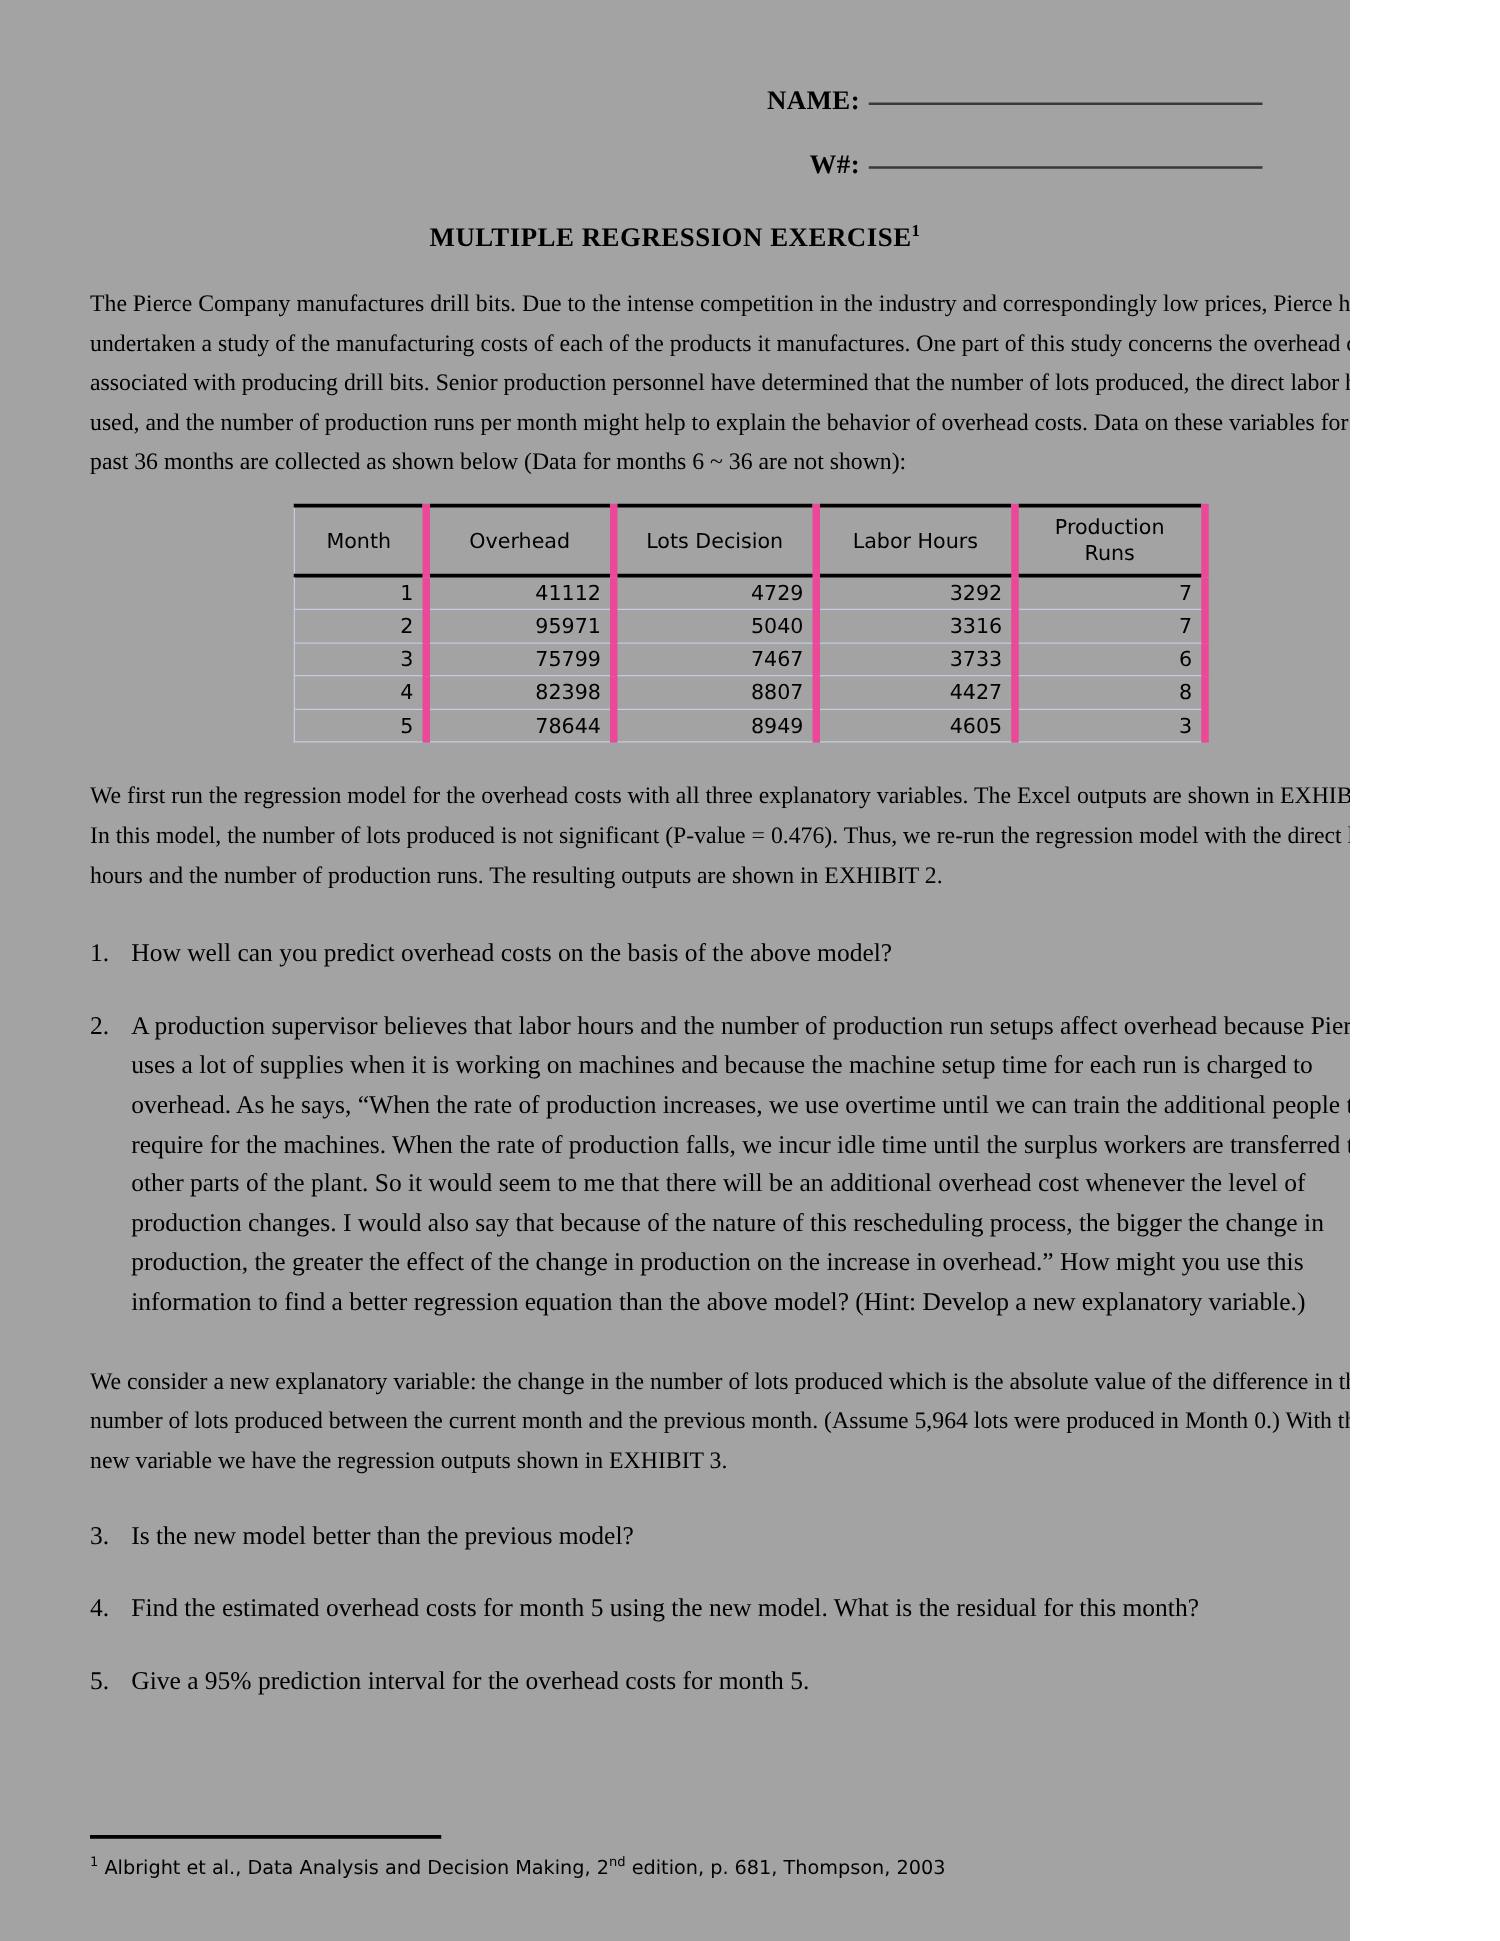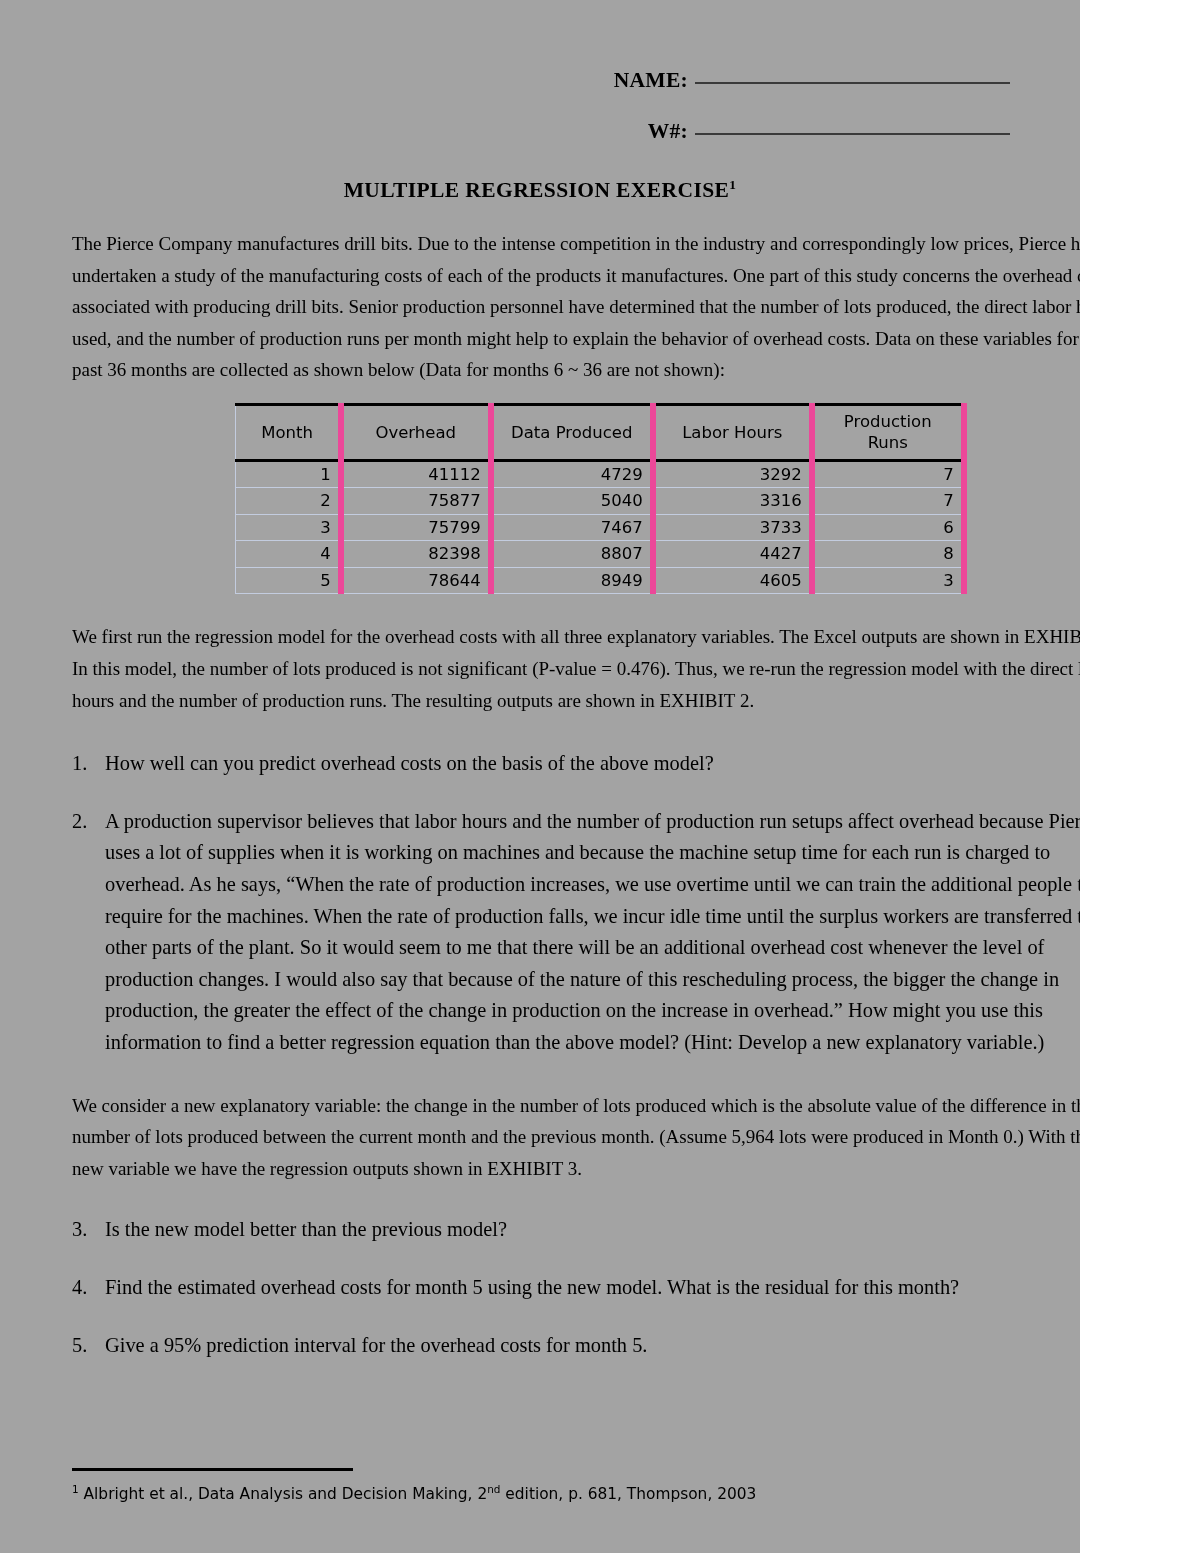--- a/index.html
+++ b/index.html
@@ -188,36 +188,36 @@
           <col class="col-month">
             <col class="col-over">
             <col class="col-lots">
             <col class="col-labor">
             <col class="col-runs">
         </colgroup>
         <thead>
           <tr>
             <th>Month</th>
             <th>Overhead</th>
-            <th>Data Produced</th>
+            <th>Lots Decision</th>
             <th>Labor Hours</th>
             <th>Production Runs</th>
           </tr>
         </thead>
         <tbody>
           <tr>
             <td>1</td>
             <td>41112</td>
             <td>4729</td>
             <td>3292</td>
             <td>7</td>
           </tr>
           <tr>
             <td>2</td>
-            <td>75877</td>
+            <td>95971</td>
             <td>5040</td>
             <td>3316</td>
             <td>7</td>
           </tr>
           <tr>
             <td>3</td>
             <td>75799</td>
             <td>7467</td>
             <td>3733</td>
             <td>6</td>

